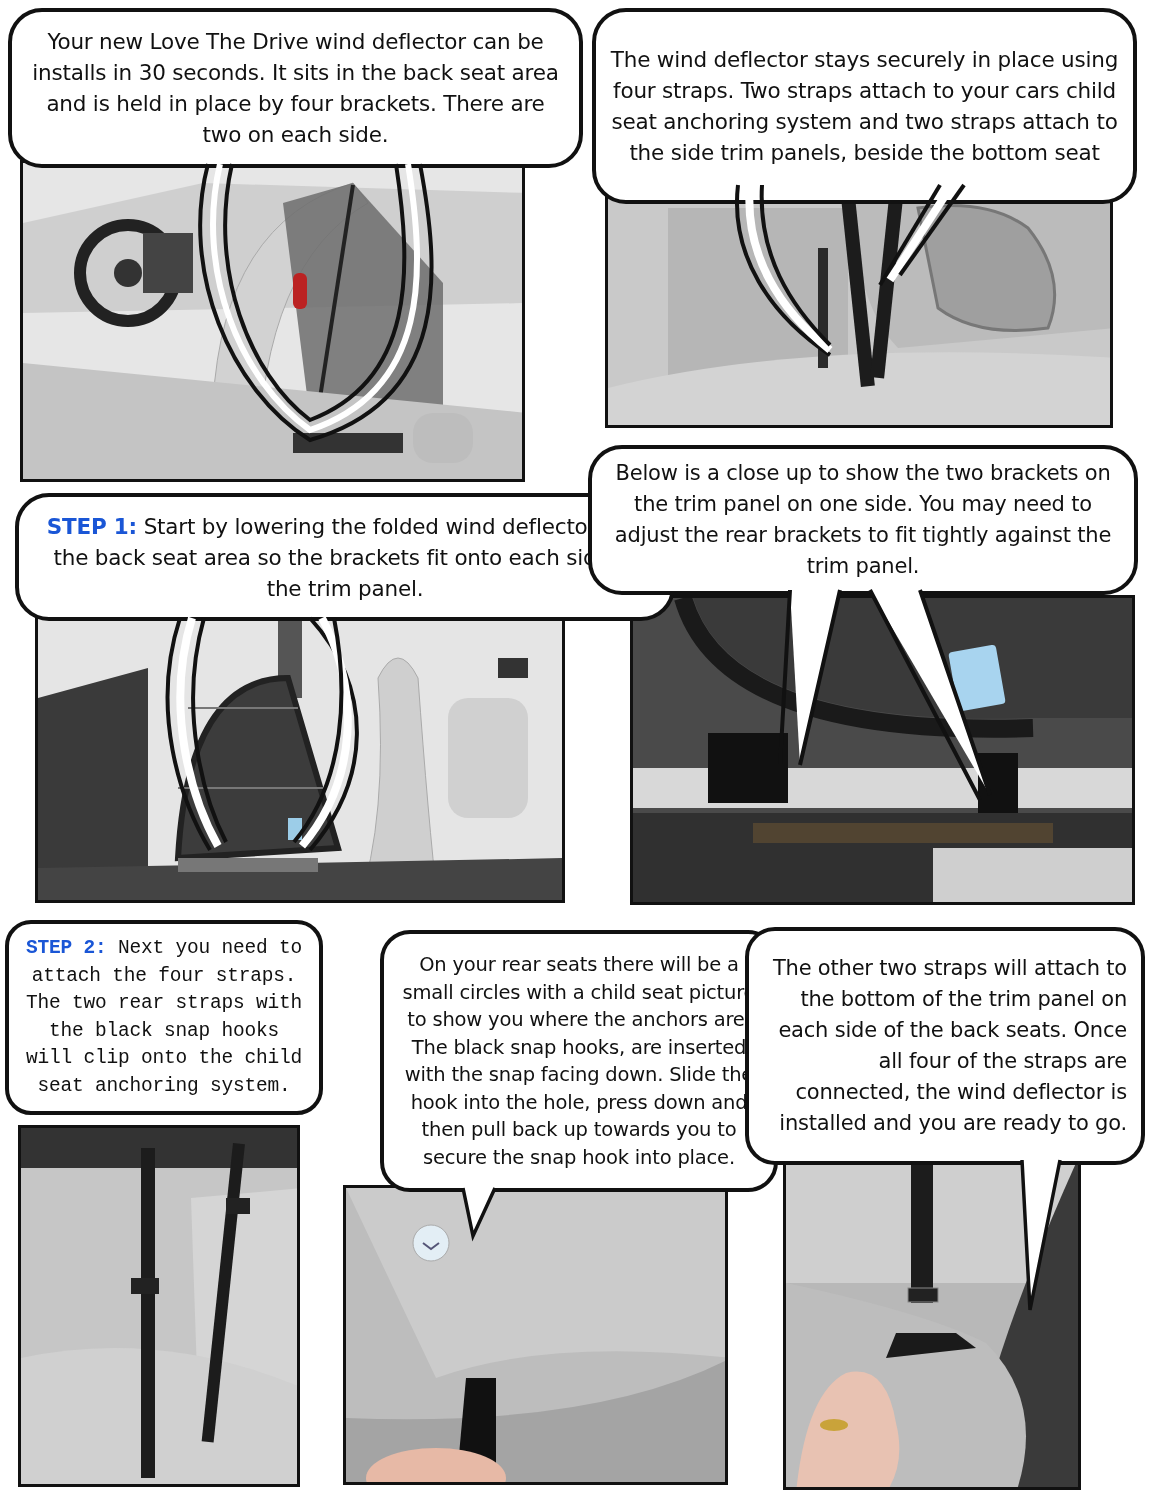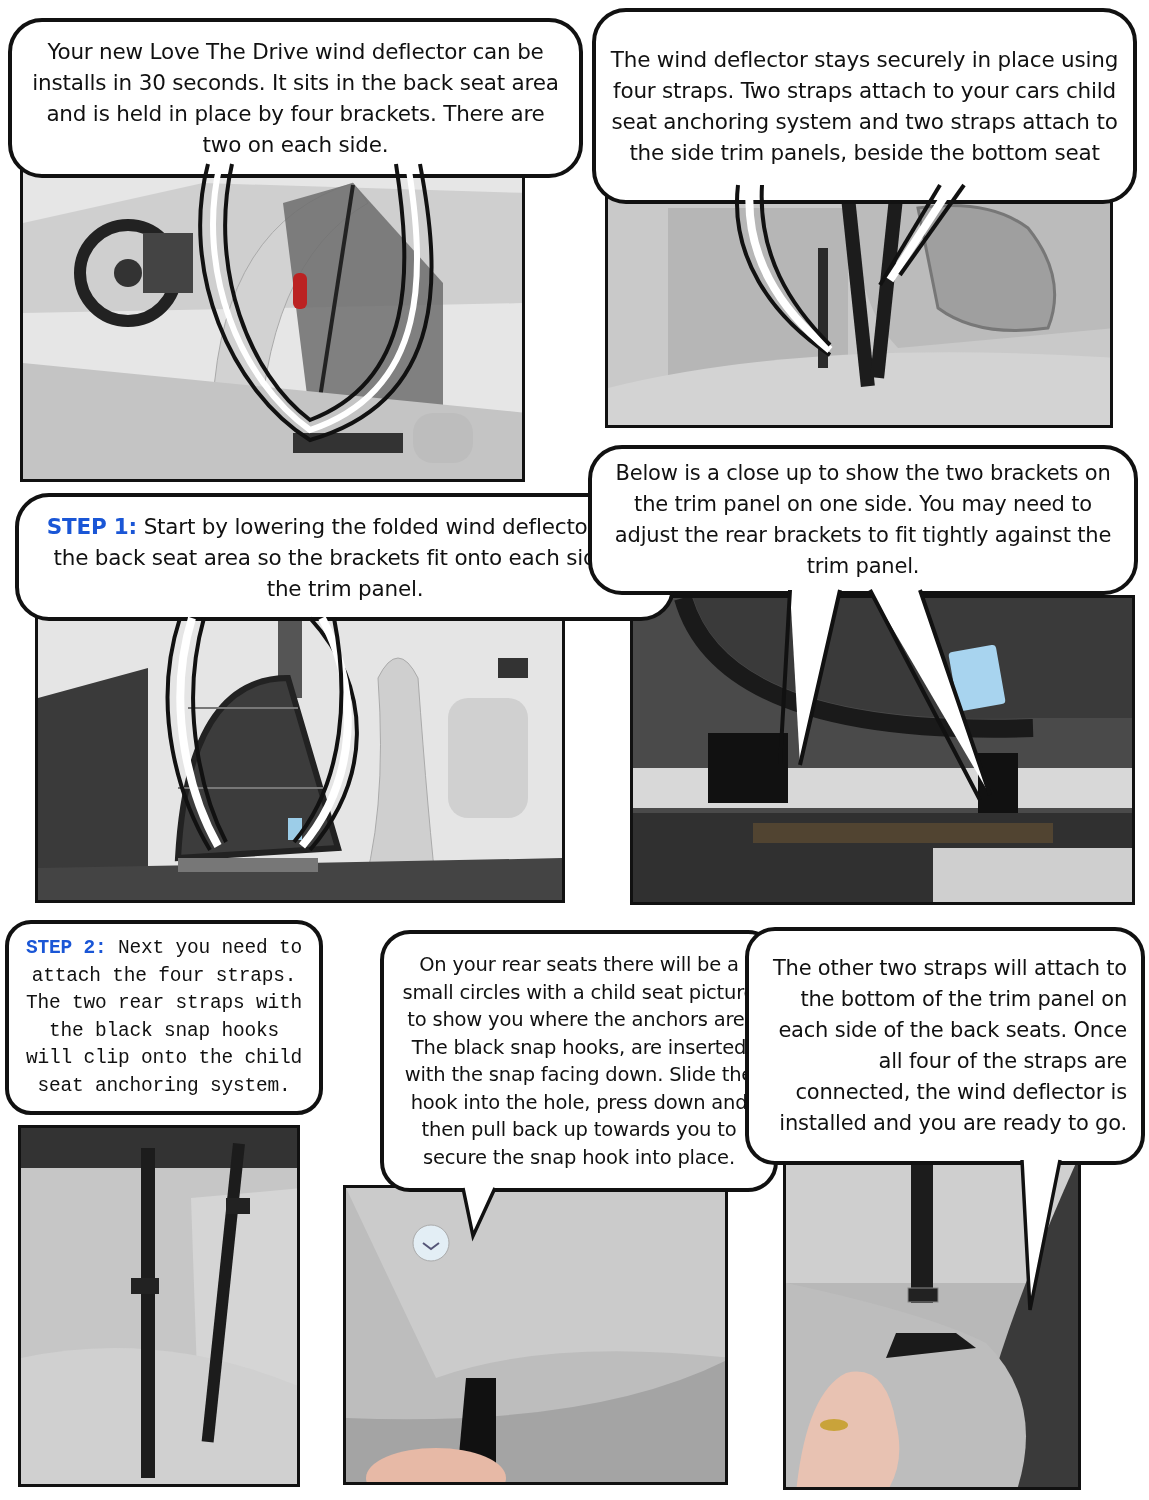--- a/index.html
+++ b/index.html
@@ -33,21 +33,21 @@
     <rect x="120" y="70" width="50" height="60" fill="#444"></rect>
     <path d="M190 240 Q200 60 330 20 L345 40 Q240 100 235 300 Z" fill="#d2d2d2" stroke="#aaa"></path>
     <polygon points="260,40 330,20 420,120 420,270 290,280" fill="#6d6d6d" opacity="0.85"></polygon>
     <line x1="330" y1="22" x2="290" y2="280" stroke="#222" stroke-width="4"></line>
     <rect x="270" y="110" width="14" height="36" rx="6" fill="#b22"></rect>
     <polygon points="0,200 505,250 505,322 0,322" fill="#c4c4c4"></polygon>
     <rect x="270" y="270" width="110" height="20" fill="#333"></rect>
     <rect x="390" y="250" width="60" height="50" rx="20" fill="#bdbdbd"></rect>
   </svg>
 </div>
-<div class="bubble" style="left:8px; top:18px; width:575px; height:160px;">
+<div class="bubble" style="left:8px; top:8px; width:575px; height:160px;">
   <p>Your new Love The Drive wind deflector can be installs in 30 seconds. It sits in the back seat area and is held in place by four brackets. There are two on each side.</p>
 </div>
 <svg class="tail" style="left:190px; top:150px;" width="260" height="300">
   <path d="M18 14 C -10 120, 40 240, 120 290 C 260 250, 250 120, 230 14" fill="none" stroke="#111" stroke-width="4"></path>
   <path d="M30 14 C 5 120, 50 230, 120 280 C 240 240, 235 120, 218 14" fill="none" stroke="#fff" stroke-width="6"></path>
   <path d="M42 14 C 18 120, 60 225, 120 270 C 225 230, 222 120, 206 14" fill="none" stroke="#111" stroke-width="4"></path>
 </svg>
 
 <div class="panel" style="left:605px; top:185px; width:508px; height:243px; background:#bfbfbf;">
   <svg width="508" height="243">

